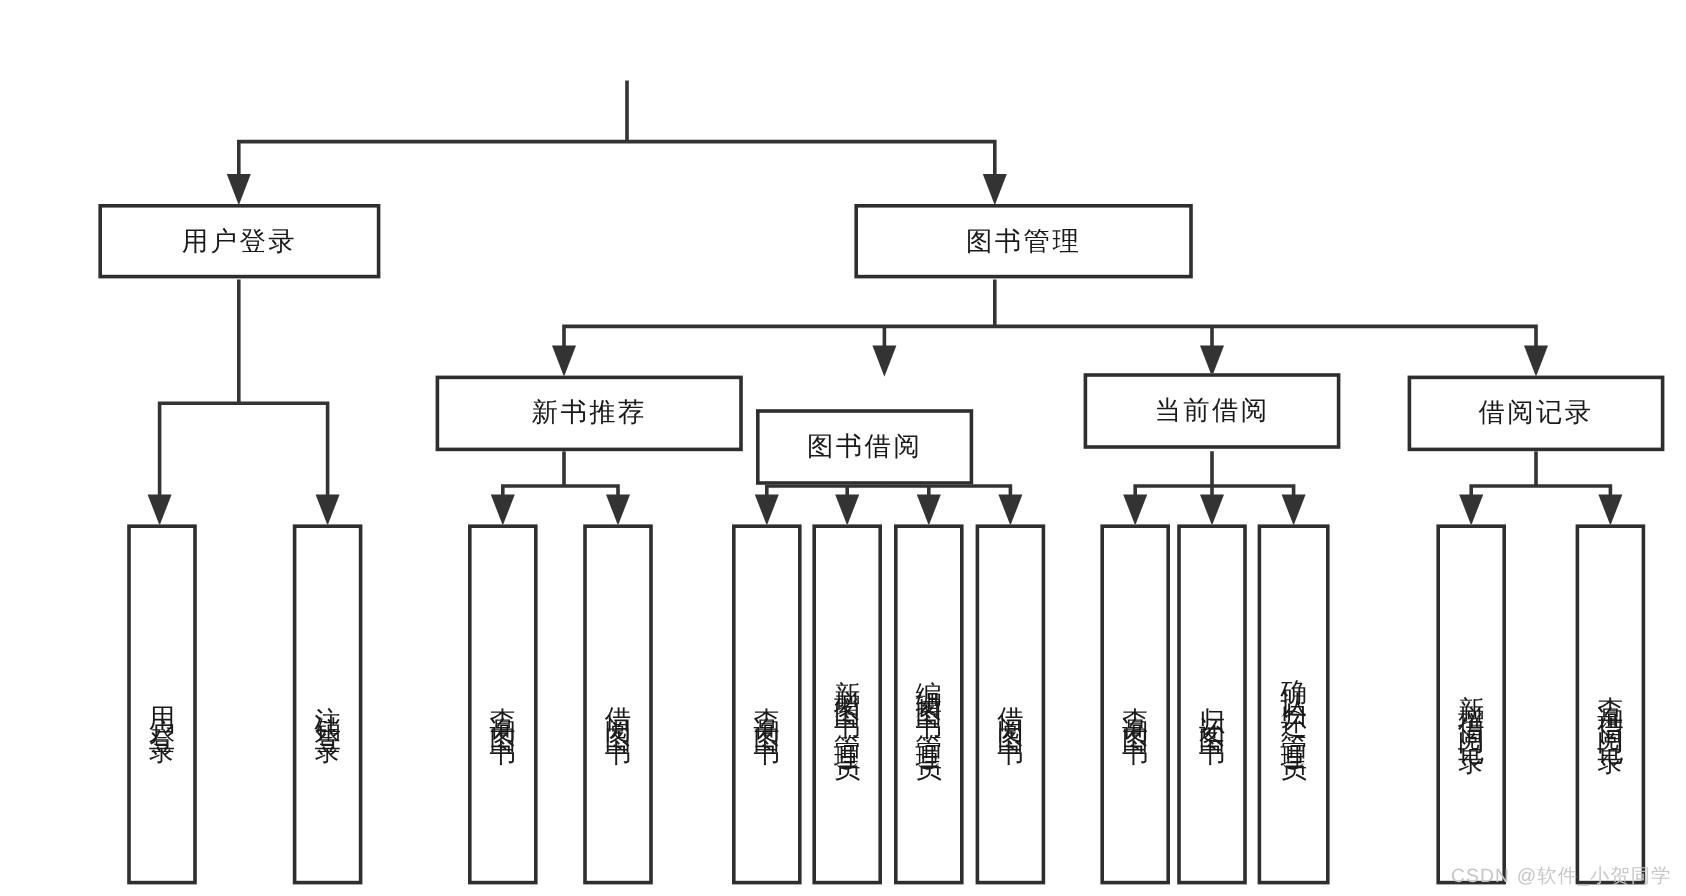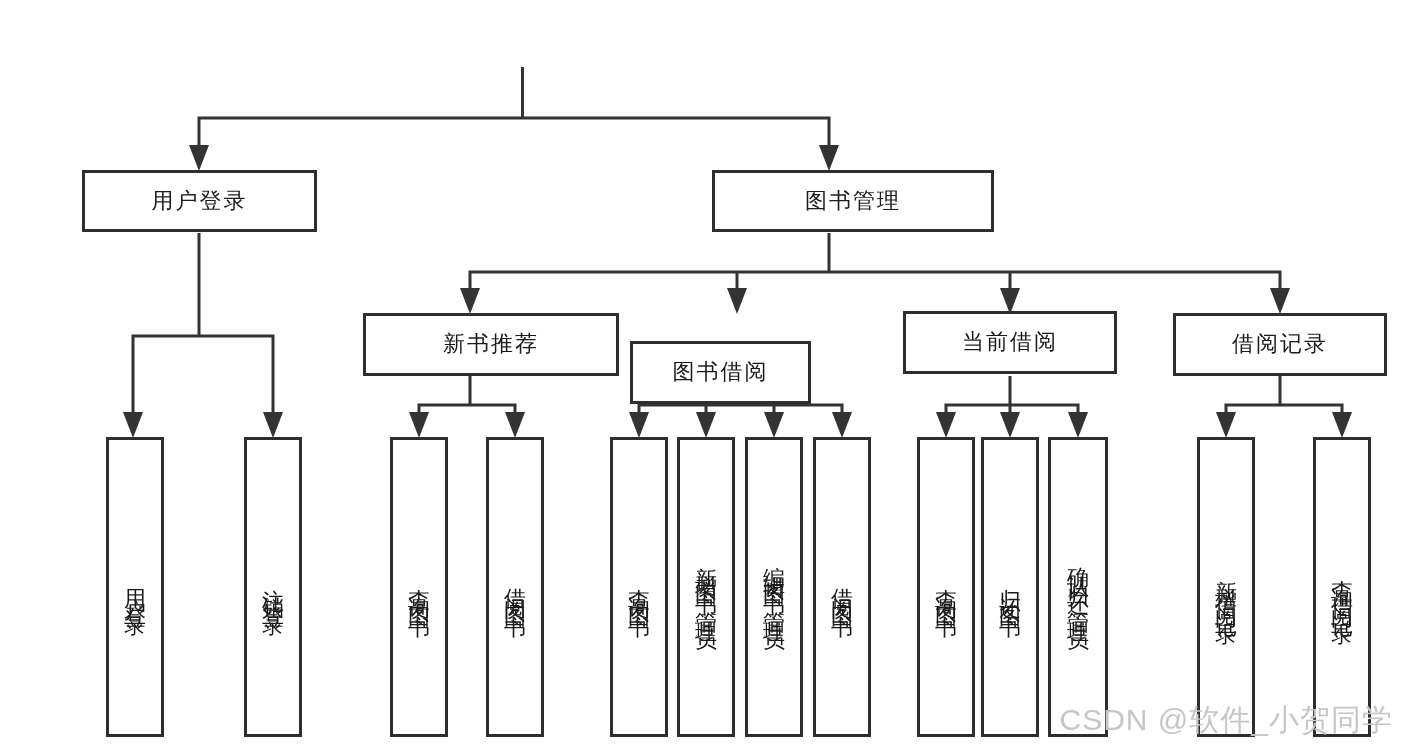--- a/index.html
+++ b/index.html
@@ -44,21 +44,21 @@
     text-orientation:mixed;
     letter-spacing:9px;
     line-height:1;
     font-size:22px;
     padding-top:4px;
   }
   .watermark{
     position:absolute;
     right:12px;
     bottom:6px;
-    font-size:30px;
+    font-size:16px;
     letter-spacing:1px;
     color:var(--watermark);
     white-space:nowrap;
   }
 </style>
 </head>
 <body>
 
 <div id="stage">
 

